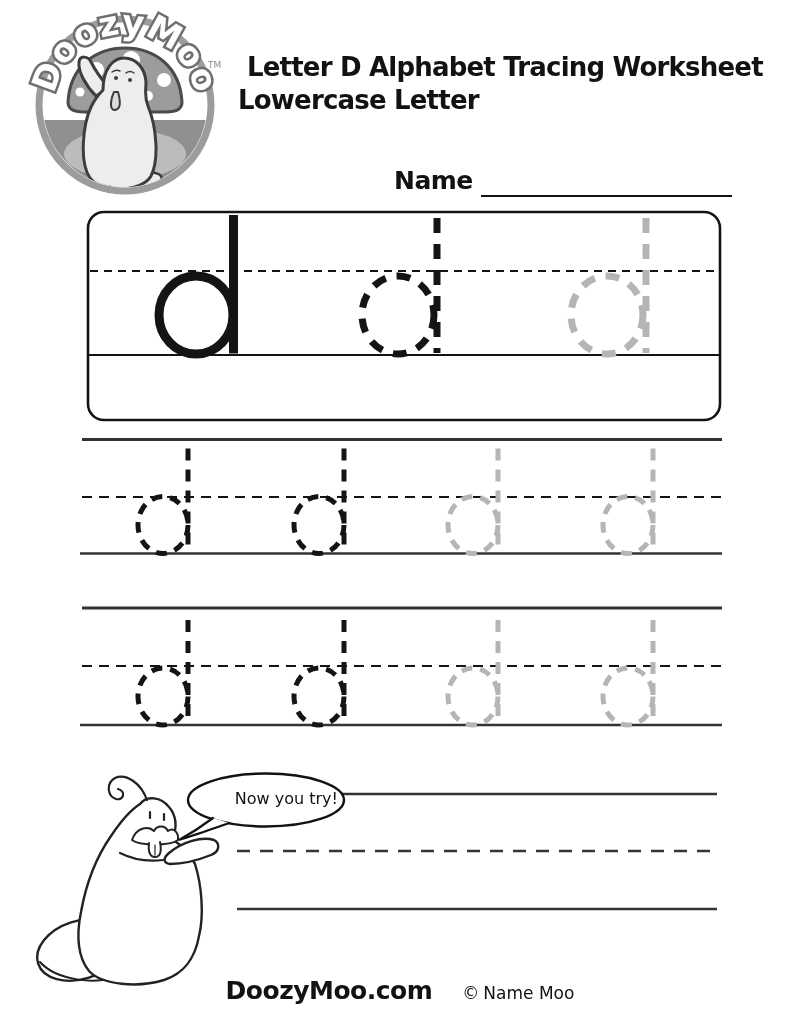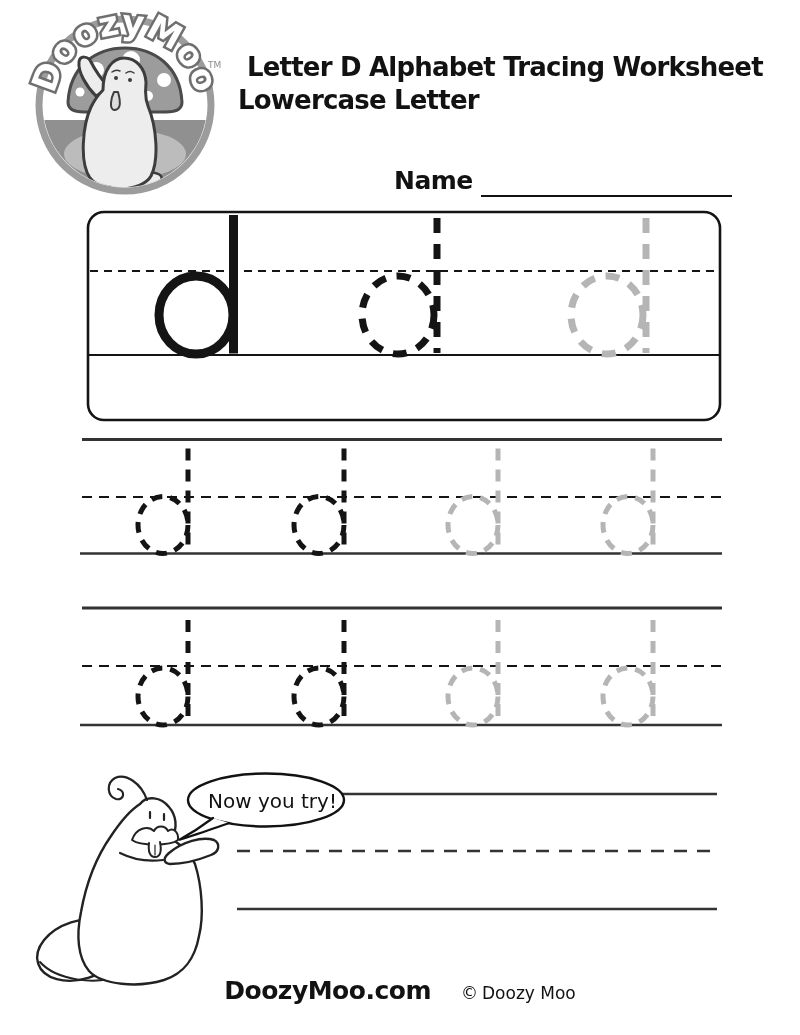--- a/index.html
+++ b/index.html
@@ -7,21 +7,21 @@
     position:relative;width:800px;height:1035px;background:#ffffff;
     font-family:"DejaVu Sans","Liberation Sans",sans-serif;overflow:hidden;
     margin:0 auto;
   }
   .abs{position:absolute;}
   .title-line{font-weight:bold;color:var(--ink,#121212);font-size:26px;letter-spacing:-0.8px;white-space:nowrap;}
   #title1{left:247px;top:52px;}
   #title2{left:238px;top:85px;}
   #name-label{left:394px;top:166px;font-weight:bold;font-size:25px;letter-spacing:-0.5px;color:var(--ink,#121212);}
   #name-line{left:481px;top:195px;width:251px;height:0;border-top:2.5px solid var(--ink,#121212);}
-  #bubble-text{left:208px;top:789px;width:142px;text-align:left;font-size:20px;color:var(--ink,#121212);white-space:nowrap;}
+  #bubble-text{left:196px;top:789px;width:142px;text-align:right;font-size:16px;color:var(--ink,#121212);white-space:nowrap;}
   #footer{left:0;top:976px;width:800px;display:flex;justify-content:center;align-items:baseline;gap:30px;}
   #footer-site{font-weight:bold;font-size:25px;letter-spacing:-0.5px;color:var(--ink,#121212);}
   .copy{font-size:17px;color:var(--ink,#121212);display:inline-flex;gap:4px;align-items:baseline;}
   svg text{font-family:"DejaVu Sans","Liberation Sans",sans-serif;}
 </style>
 </head>
 <body>
 
 <div class="page">
 
@@ -139,17 +139,17 @@
       <path stroke-width="2.2" stroke-linecap="round" d="M213,818 C201,827 190,834 179,840 C194,835 213,829 229,823"></path>
     </g>
   </svg>
 
   <div class="abs" id="bubble-text">Now you try!</div>
 
   <div class="abs" id="footer">
     <span id="footer-site">DoozyMoo.com</span>
     <span class="copy">
       <span>©</span>
-      <span>Doozy Moo</span>
+      <span>Name Moo</span>
     </span>
   </div>
 
 </div>
 
 </body></html>

